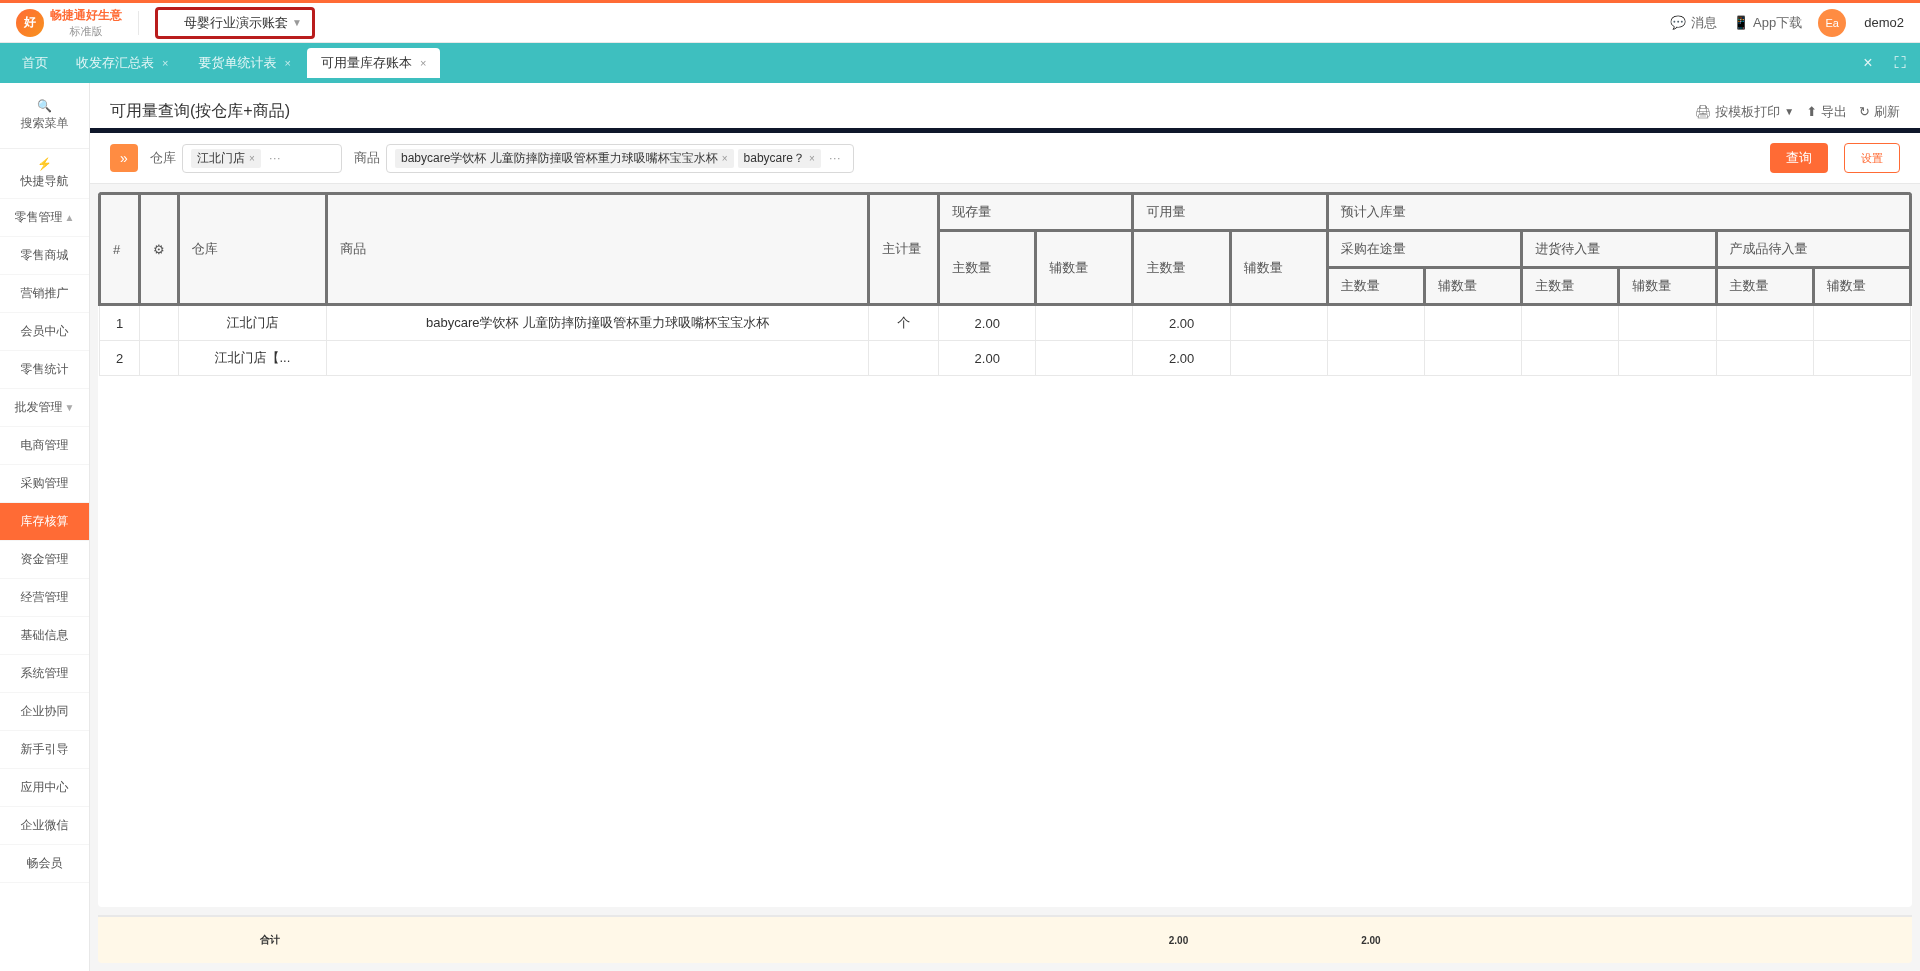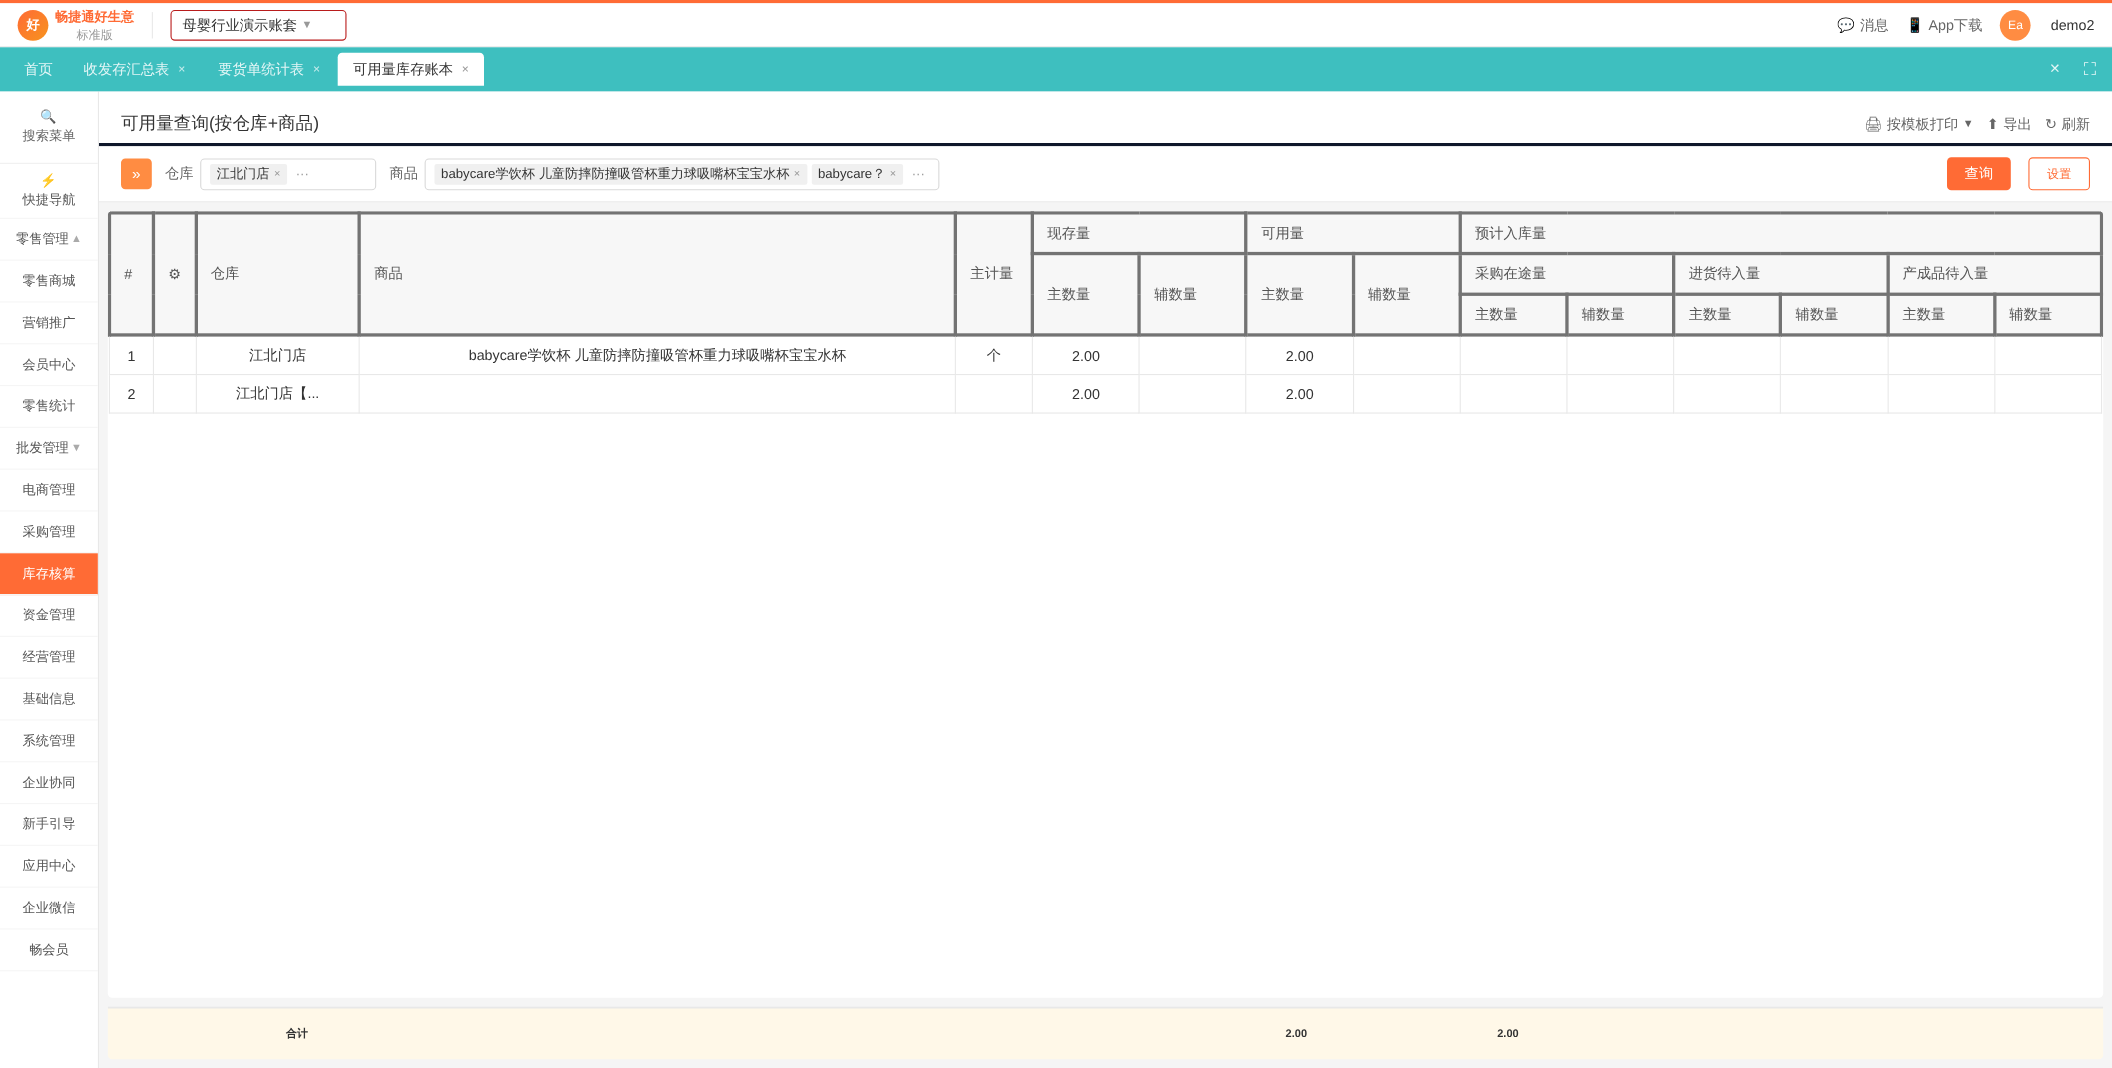--- a/index.html
+++ b/index.html
@@ -3,21 +3,21 @@
   <meta charset="utf-8">
   <style>
     * { box-sizing: border-box; margin: 0; padding: 0; }
     body { font-family: 'Microsoft YaHei', Arial, sans-serif; font-size: 13px; background: #f0f2f5; color: #333; display: flex; flex-direction: column; height: 971px; overflow: hidden; }
 
     
     .top-bar { background: #fff; height: 40px; display: flex; align-items: center; justify-content: space-between; padding: 0 16px; border-bottom: 1px solid #e8e8e8; flex-shrink: 0; }
     .top-bar-left { display: flex; align-items: center; gap: 8px; }
     .logo-area { display: flex; align-items: center; gap: 6px; }
     .logo-icon { width: 28px; height: 28px; background: linear-gradient(135deg, #ff6b35, #f7931e); border-radius: 50%; display: flex; align-items: center; justify-content: center; color: white; font-size: 12px; font-weight: bold; }
-    .org-selector { display: flex; align-items: center; gap: 4px; padding: 4px 10px; border: 1px solid #b91c1c; border-radius: 4px; cursor: pointer; min-width: 160px; font-size: 13px; color: #333; }
+    .org-selector { display: flex; align-items: center; gap: 4px; padding: 4px 10px; border: 3px solid #b91c1c; border-radius: 4px; cursor: pointer; min-width: 160px; font-size: 13px; color: #333; justify-content: flex-end; }
     .top-bar-right { display: flex; align-items: center; gap: 16px; }
     .top-bar-action { display: flex; align-items: center; gap: 4px; color: #666; cursor: pointer; font-size: 13px; }
     .user-avatar { width: 28px; height: 28px; background: #ff8c42; border-radius: 50%; display: flex; align-items: center; justify-content: center; color: white; font-size: 11px; }
 
     
     .tab-bar { background: #3ebfbf; height: 40px; display: flex; align-items: center; padding: 0 8px; flex-shrink: 0; position: relative; }
     .tab-item { display: flex; align-items: center; gap: 6px; padding: 0 14px; height: 30px; border-radius: 4px 4px 0 0; cursor: pointer; color: rgba(255,255,255,0.85); font-size: 13px; position: relative; margin-right: 2px; }
     .tab-item.active { background: #fff; color: #333; border-radius: 4px 4px 0 0; }
     .tab-item .tab-close { font-size: 11px; color: rgba(255,255,255,0.7); margin-left: 2px; }
     .tab-item.active .tab-close { color: #999; }
@@ -34,21 +34,21 @@
     .sidebar-search-btn { width: 100%; padding: 6px 0; background: none; border: none; color: #666; cursor: pointer; font-size: 12px; display: flex; flex-direction: column; align-items: center; gap: 2px; }
     .sidebar-item { padding: 10px 8px; cursor: pointer; display: flex; flex-direction: column; align-items: center; gap: 2px; color: #555; font-size: 12px; border-bottom: 1px solid #f5f5f5; }
     .sidebar-item.active { background: #ff6b35; color: #fff; }
     .sidebar-item.has-sub { display: flex; flex-direction: row; align-items: center; justify-content: center; gap: 2px; }
     .sidebar-nav { display: flex; flex-direction: column; align-items: center; gap: 2px; font-size: 12px; padding: 8px 4px; cursor: pointer; color: #555; border-bottom: 1px solid #f5f5f5; }
 
     
     .content-area { flex: 1; display: flex; flex-direction: column; overflow: hidden; background: #f5f5f5; }
 
     
-    .page-header { background: #fff; padding: 12px 20px 0; border-bottom: 3px solid #0f172a; display: flex; align-items: center; justify-content: space-between; flex-shrink: 0; height: 50px; }
+    .page-header { background: #fff; padding: 12px 20px 0; border-bottom: 5px solid #0f172a; display: flex; align-items: center; justify-content: space-between; flex-shrink: 0; height: 50px; }
     .page-title { font-size: 16px; font-weight: 500; color: #333; }
     .page-actions { display: flex; align-items: center; gap: 12px; }
     .page-action-btn { display: flex; align-items: center; gap: 4px; color: #666; cursor: pointer; font-size: 13px; }
 
     
     .filter-area { background: #fff; padding: 10px 20px; border-bottom: 1px solid #e8e8e8; flex-shrink: 0; }
     .filter-row { display: flex; align-items: center; gap: 12px; }
     .filter-expand-btn { width: 28px; height: 28px; background: #ff8c42; border-radius: 4px; display: flex; align-items: center; justify-content: center; color: white; cursor: pointer; font-size: 14px; flex-shrink: 0; }
     .filter-field { display: flex; align-items: center; gap: 6px; }
     .filter-label { color: #666; font-size: 13px; white-space: nowrap; }

